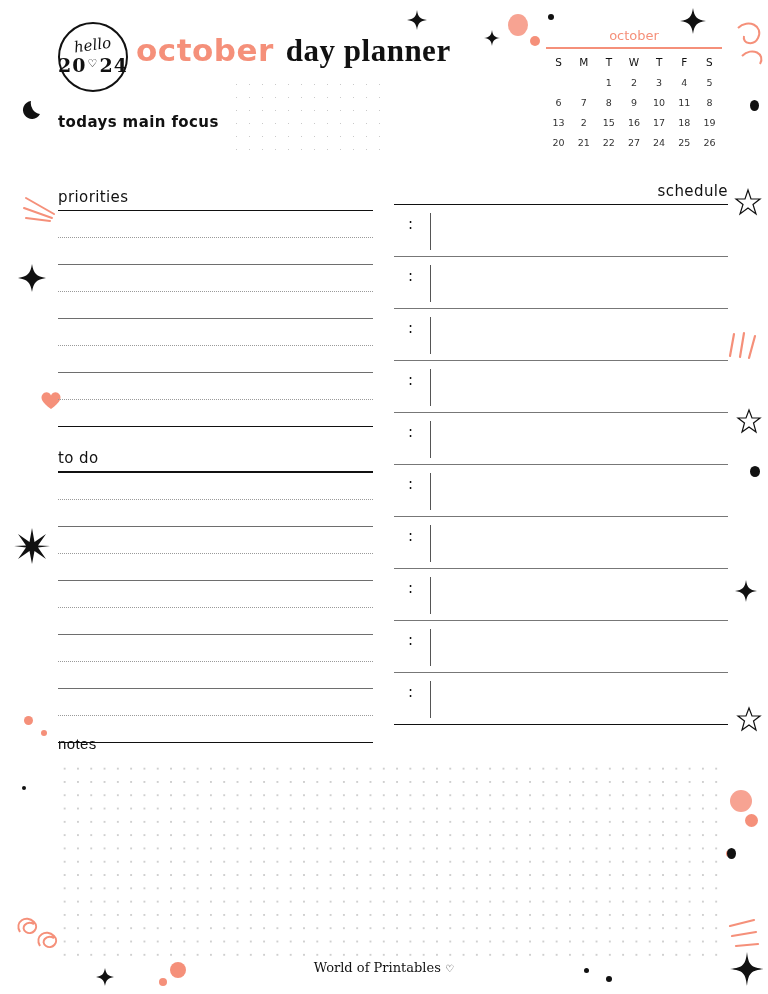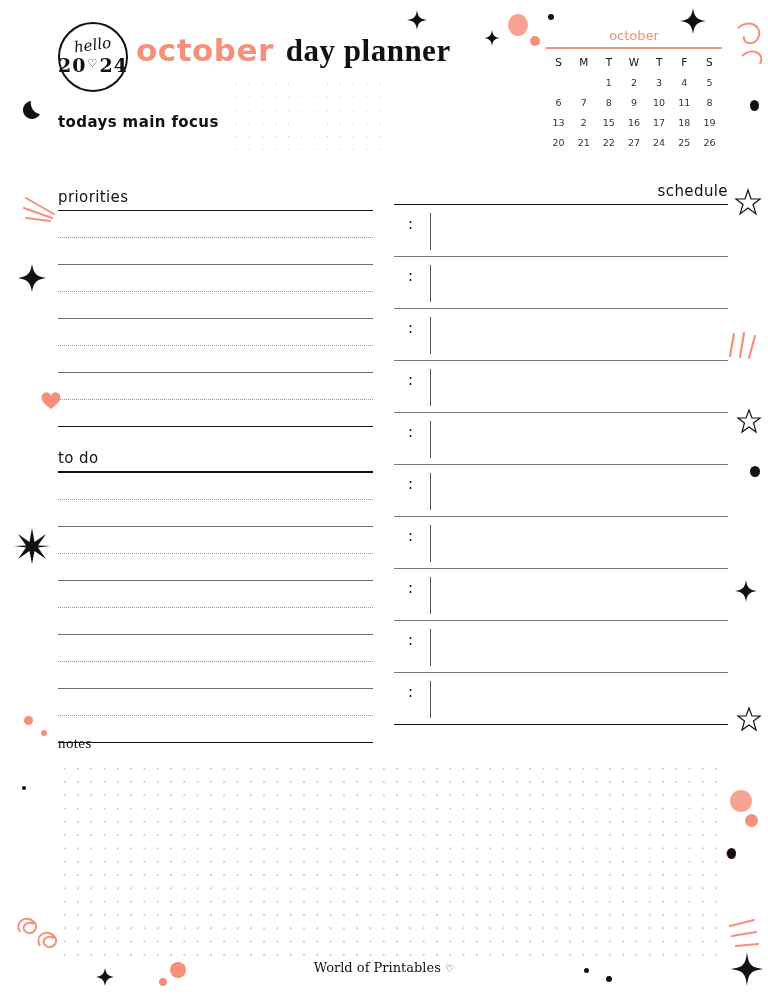--- a/index.html
+++ b/index.html
@@ -218,21 +218,21 @@
   .sched-last { border-bottom: 1.8px solid #111; }
 
   
   #notes-block {
     position: absolute;
     left: 58px;
     top: 735px;
     width: 670px;
   }
   #notes-heading {
-    font-family: Liberation Serif, serif;
+    font-family: Liberation Sans, sans-serif;
     font-size: 15px;
     color: #111;
     letter-spacing: 0.4px;
   }
   #notes-dots {
     margin-top: 10px;
     height: 195px;
     background-image: radial-gradient(#cfcfcf 0.9px, transparent 1px);
     background-size: 13.3px 13.3px;
   }

